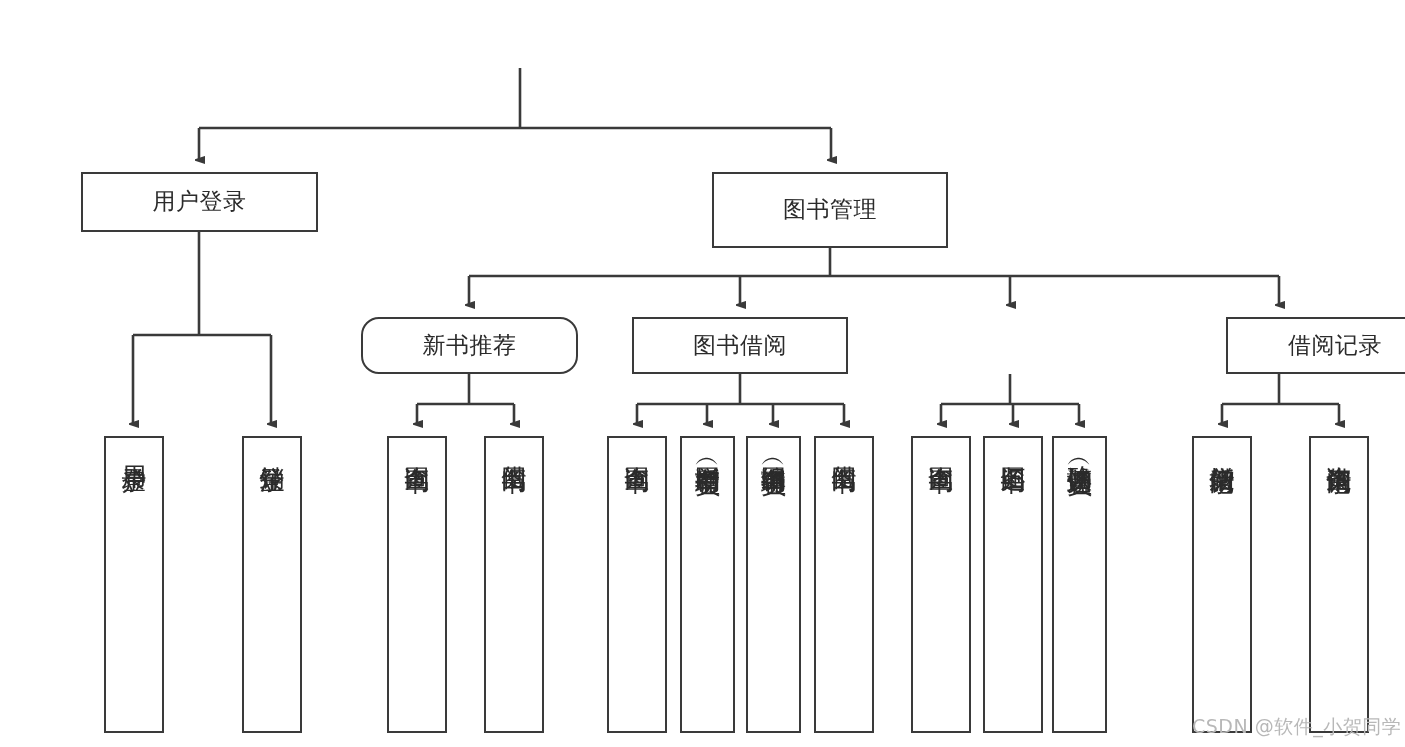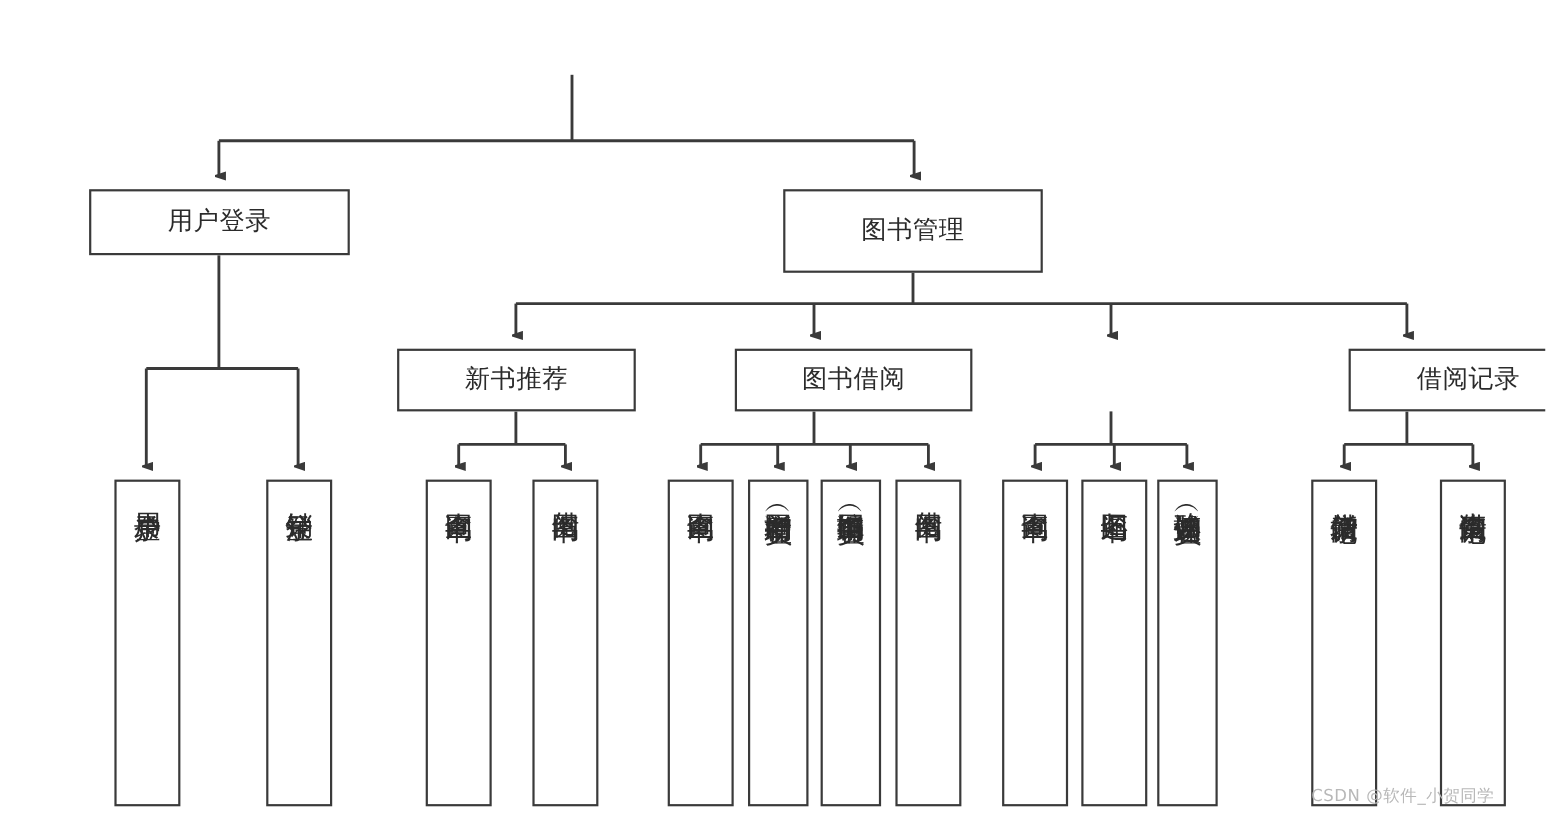--- a/index.html
+++ b/index.html
@@ -56,21 +56,21 @@
     position: absolute;
     left: 0;
     top: 0;
     width: 1405px;
     height: 747px;
     pointer-events: none;
   }
   .watermark {
     position: absolute;
     color: #b8b8b8;
-    font-size: 15px;
+    font-size: 19px;
     white-space: nowrap;
     letter-spacing: 0.5px;
   }
 </style>
 </head>
 <body>
 
 <div id="canvas">
 
   <svg class="links" viewBox="0 0 1405 747">
@@ -124,24 +124,24 @@
   </svg>
 
 
   <div class="node horiz" id="n-l2-0" style="left: 81px; top: 172px; width: 237px; height: 60px;">
     <span class="label">用户登录</span>
   </div>
   <div class="node horiz" id="n-l2-1" style="left: 712px; top: 172px; width: 236px; height: 76px; align-items: center;">
     <span class="label">图书管理</span>
   </div>
 
-  <div class="node horiz" id="n-l3-0" style="left: 361px; top: 317px; width: 217px; height: 57px;">
+  <div class="node horiz" id="n-l3-0" style="left: 361px; top: 317px; width: 217px; height: 57px; border-radius: 18px;">
     <span class="label">新书推荐</span>
   </div>
-  <div class="node horiz" id="n-l3-1" style="left: 632px; top: 317px; width: 216px; height: 57px; margin-left: 36px;">
+  <div class="node horiz" id="n-l3-1" style="left: 632px; top: 317px; width: 216px; height: 57px;">
     <span class="label">图书借阅</span>
   </div>
   <div class="node horiz" id="n-l3-3" style="left: 1226px; top: 317px; width: 218px; height: 57px;">
     <span class="label">借阅记录</span>
   </div>
 
   <div class="node vert" id="n-lf-0" style="left: 104px; top: 436px; width: 60px; height: 297px;">
     <span class="label">用户登录</span>
   </div>
   <div class="node vert" id="n-lf-1" style="left: 242px; top: 436px; width: 60px; height: 297px;">

